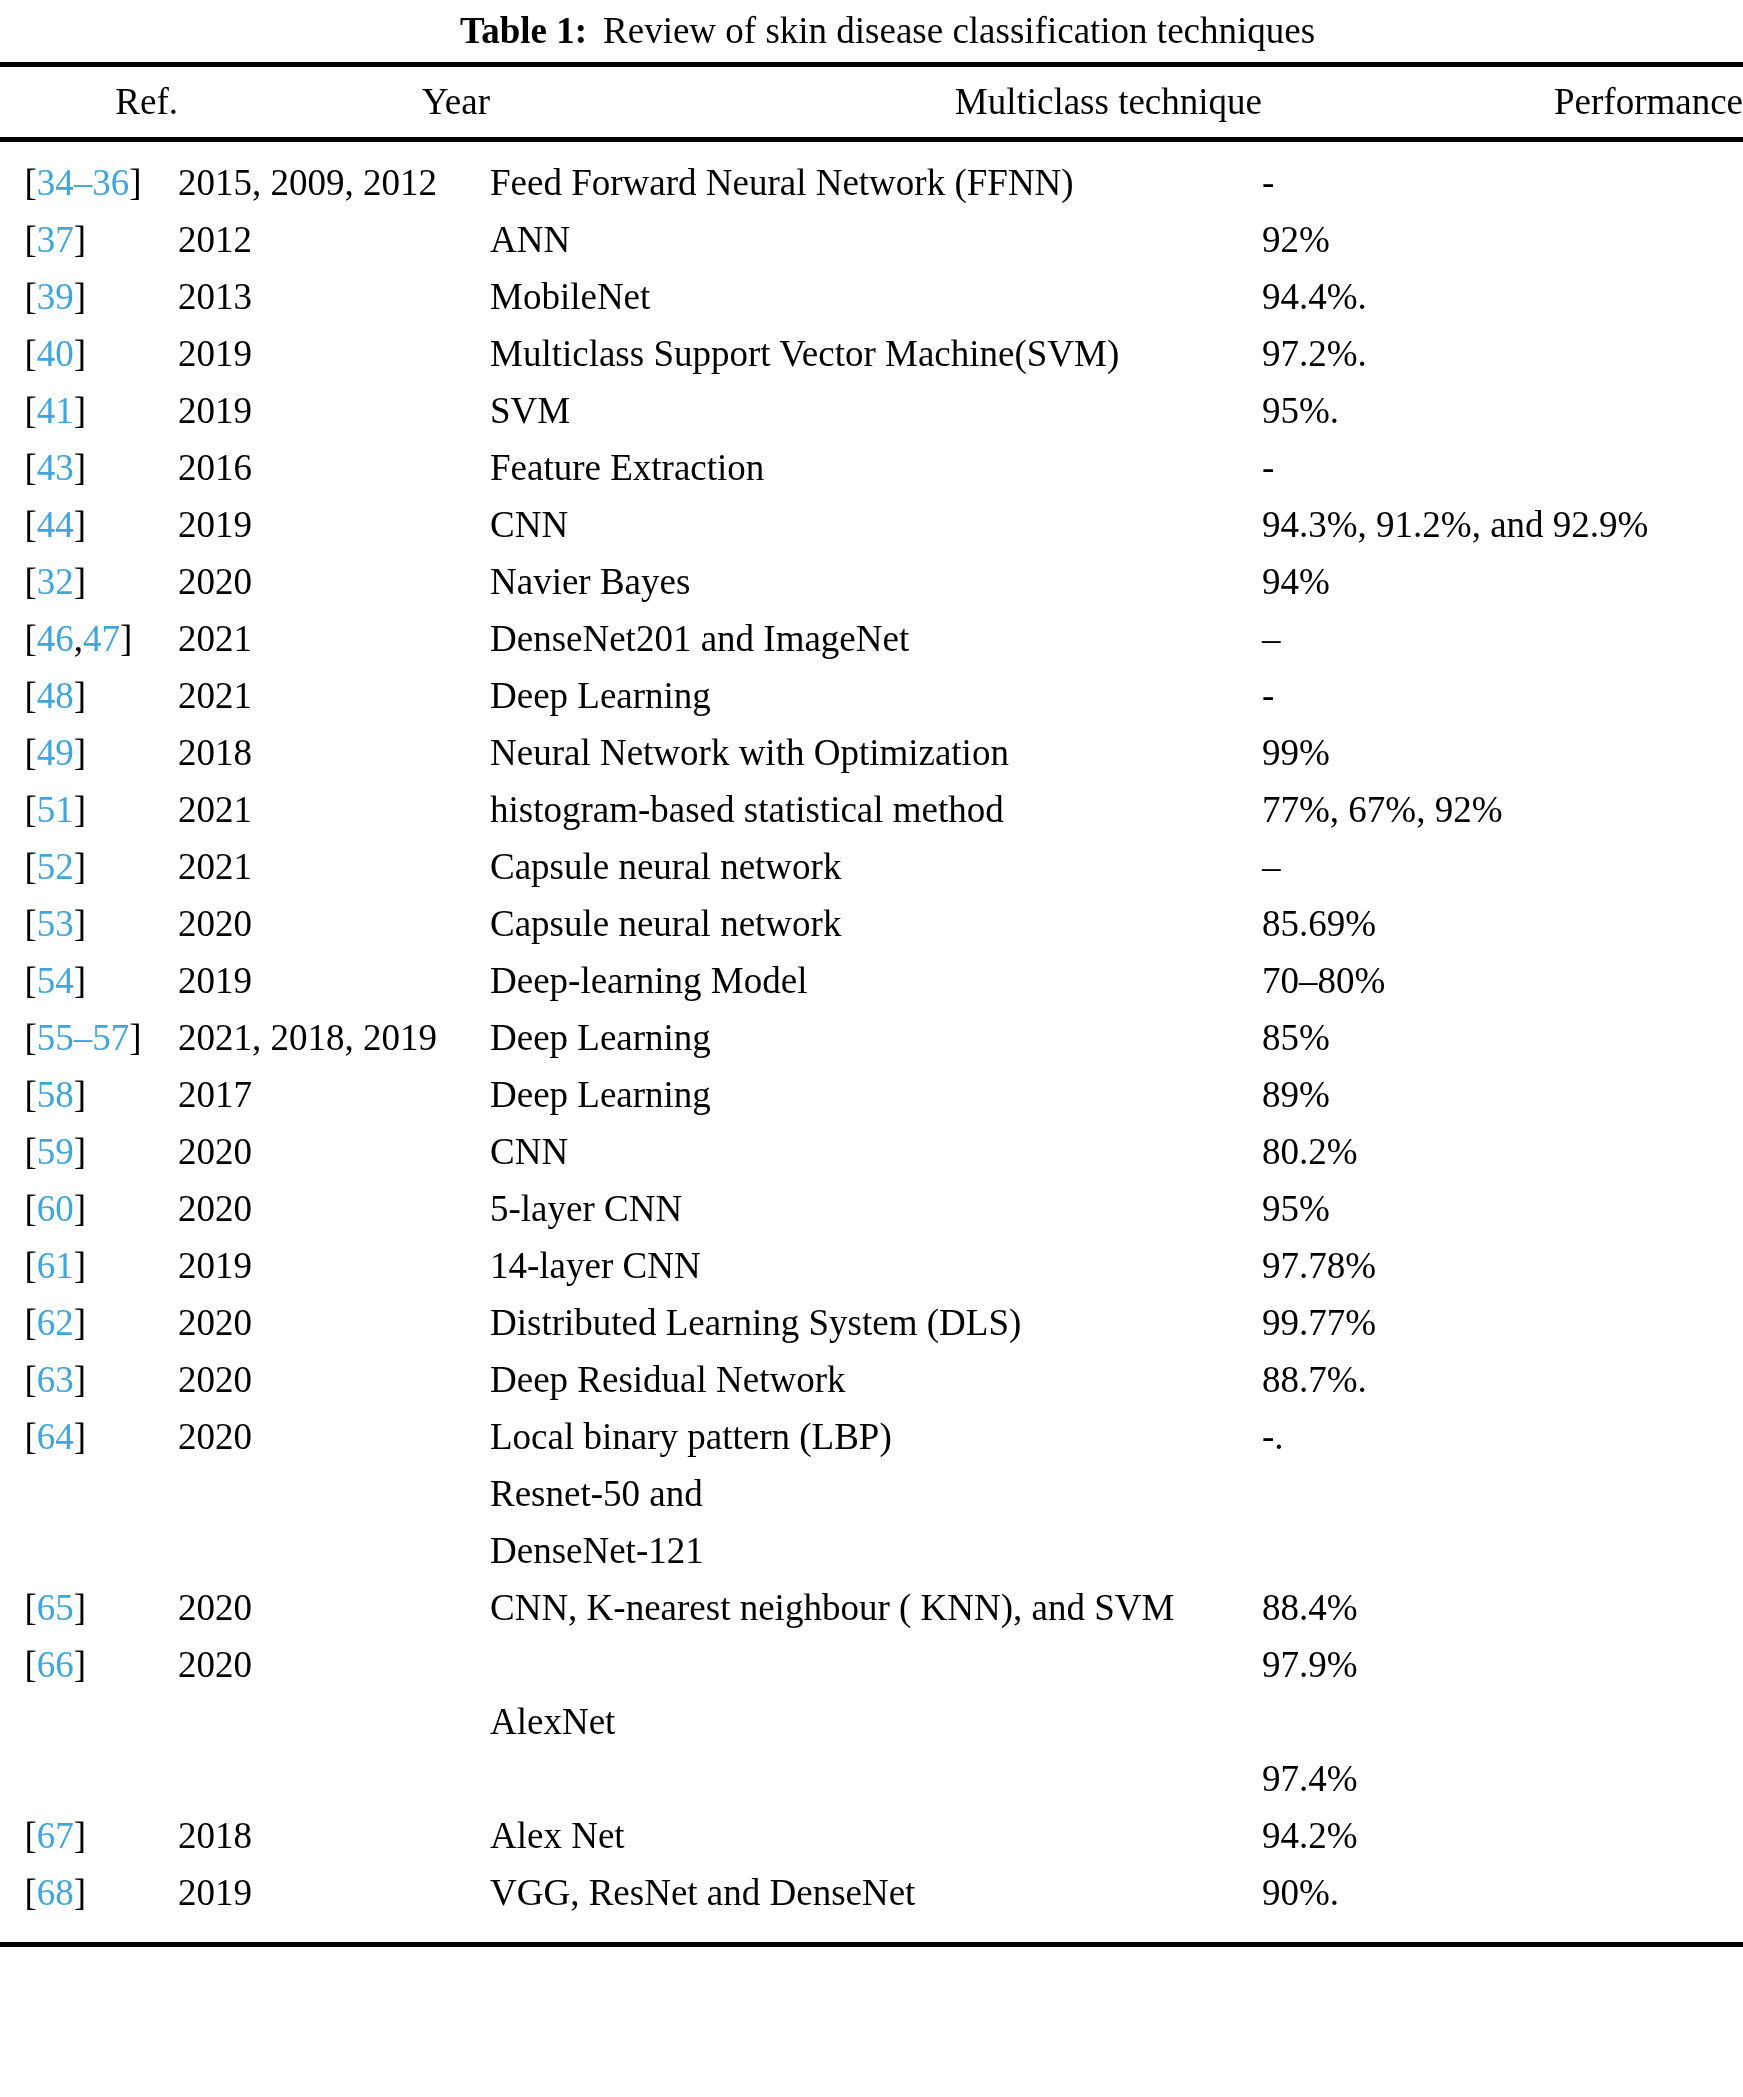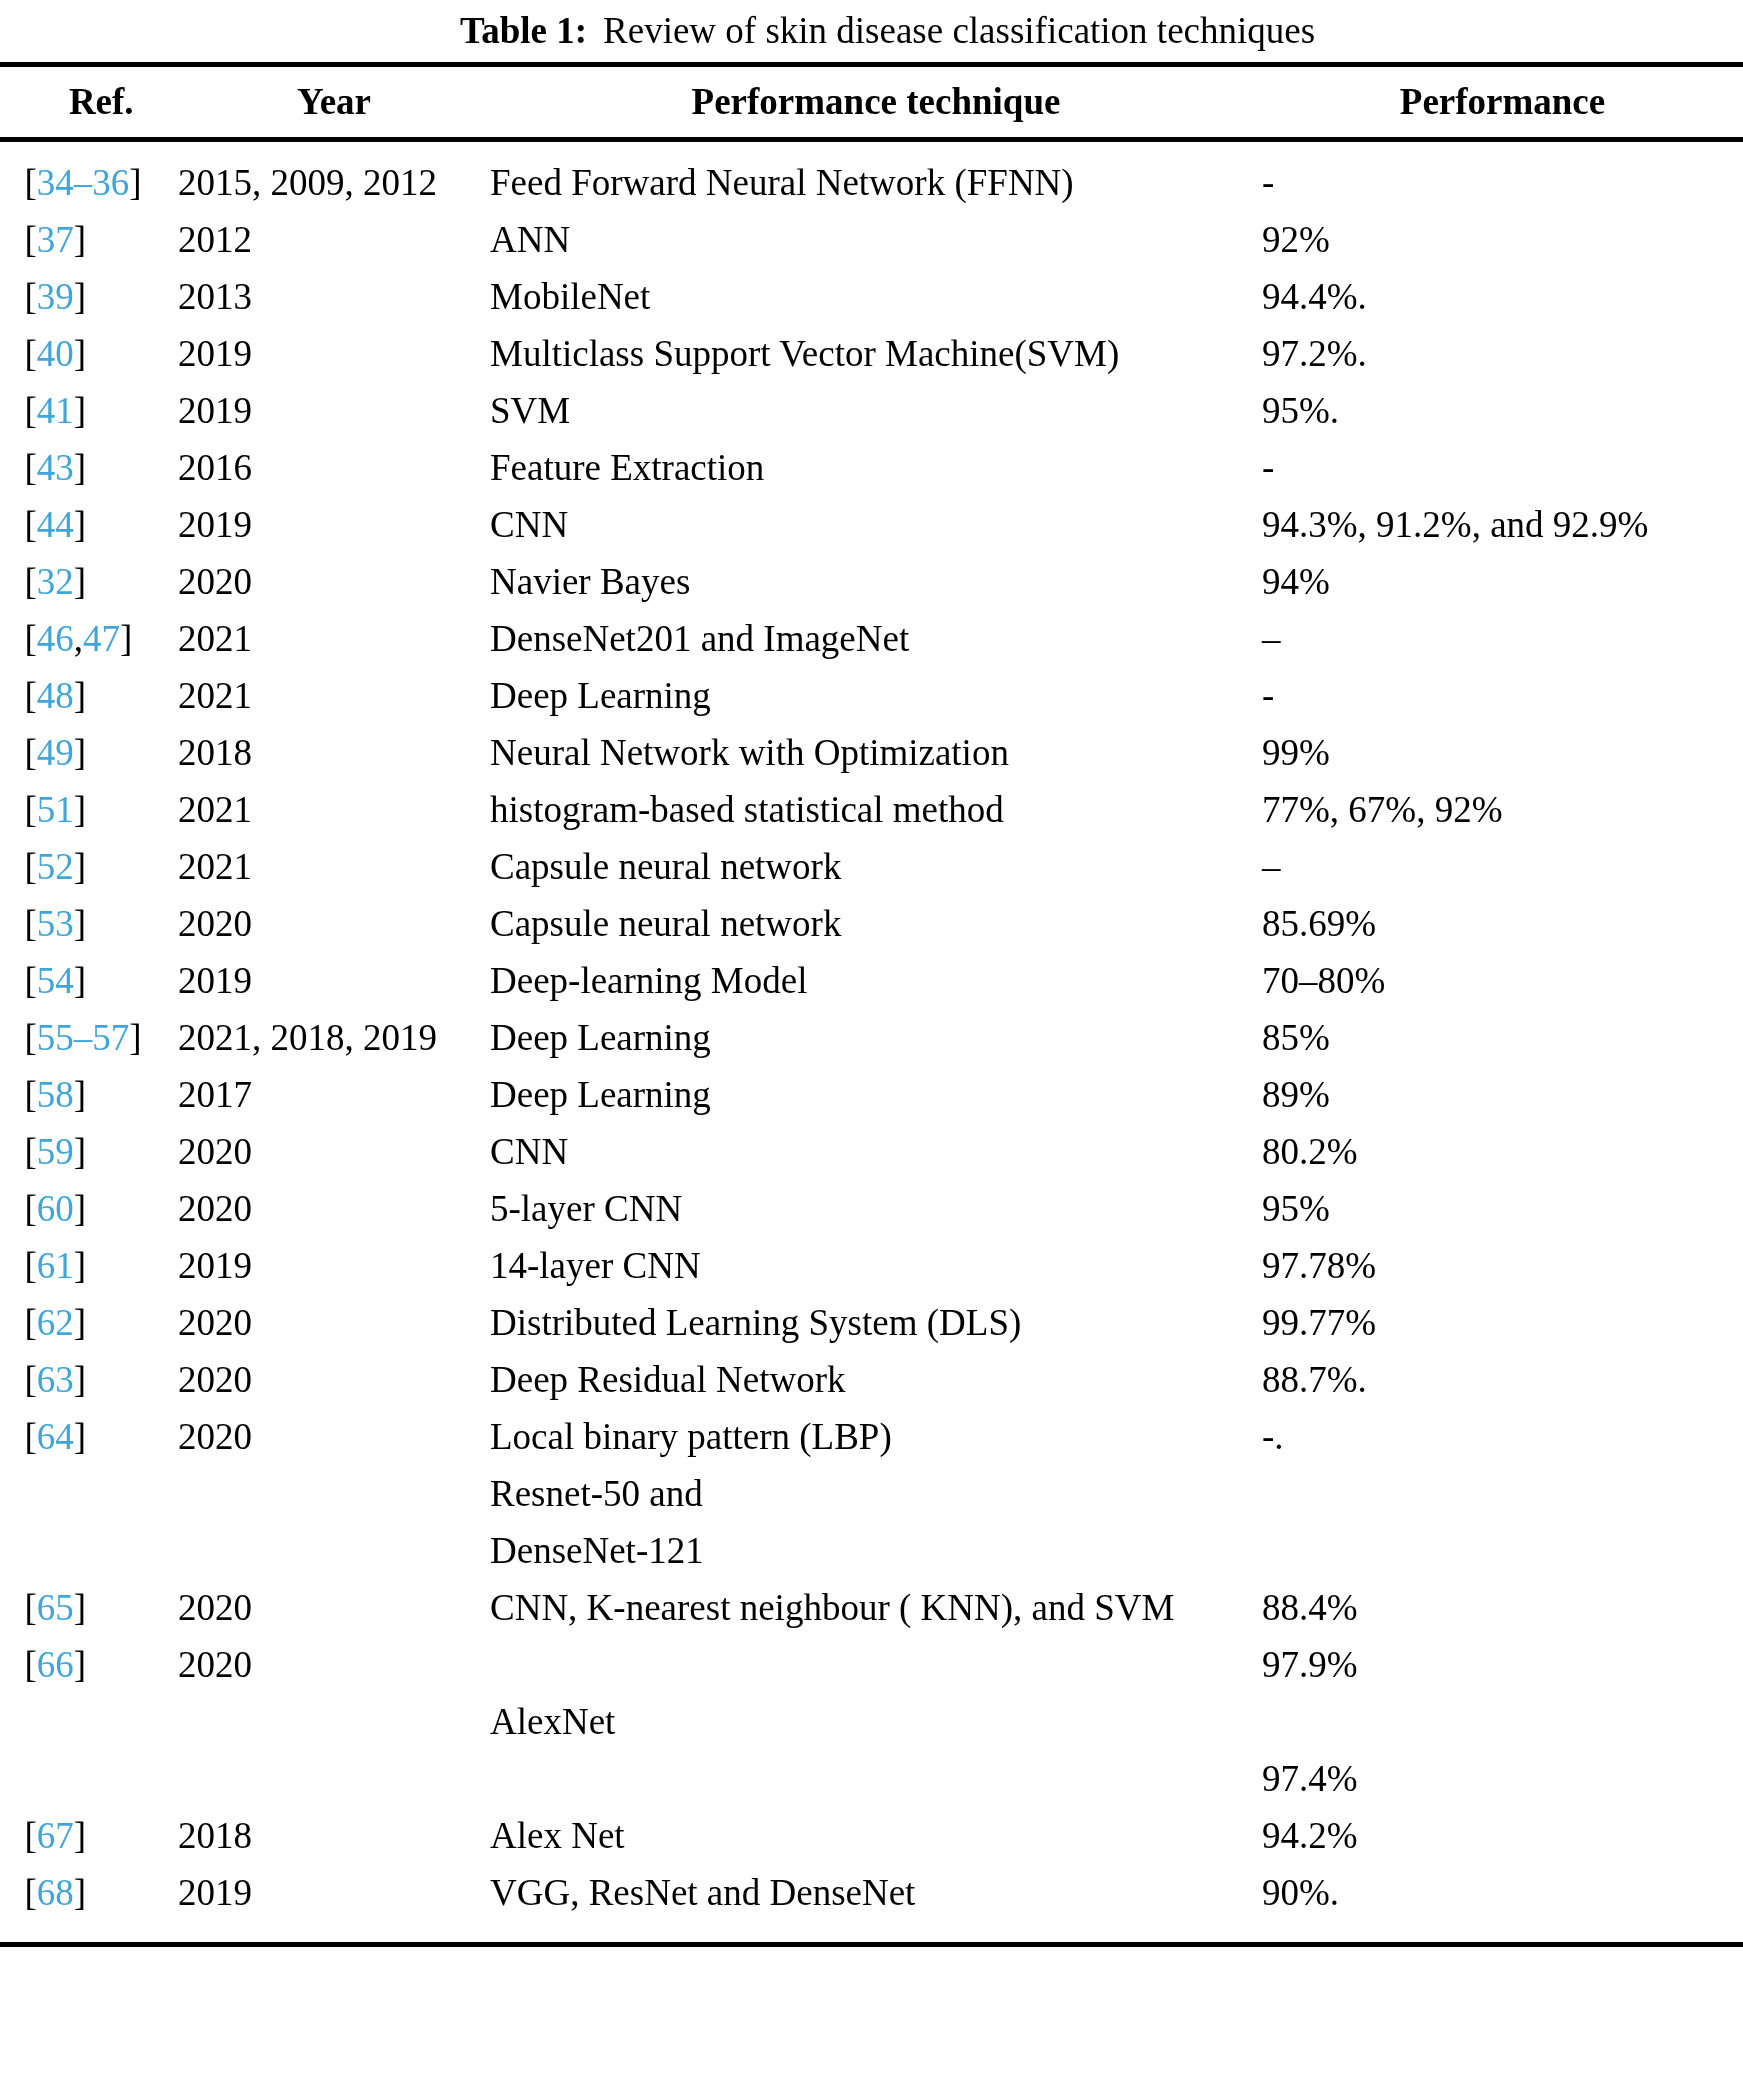--- a/index.html
+++ b/index.html
@@ -38,22 +38,22 @@
     border-collapse: collapse;
     table-layout: fixed;
     border-top: 5.3px solid #000000;
     border-bottom: 5.3px solid #000000;
   }
   col.c1 { width: 178px; }
   col.c2 { width: 312px; }
   col.c3 { width: 772px; }
   col.c4 { width: 481px; }
   th {
-    font-weight: bold;
-    text-align: center;
+    font-weight: normal;
+    text-align: right;
     vertical-align: middle;
     padding: 11.6px 0 13.4px 0;
     line-height: 45px;
     border-bottom: 5.3px solid #000000;
     white-space: pre;
   }
   th.first, td.first { padding-left: 24.5px; box-sizing: border-box; }
   td {
     vertical-align: top;
     line-height: 57px;
@@ -76,21 +76,21 @@
   <colgroup>
     <col class="c1">
       <col class="c2">
       <col class="c3">
       <col class="c4">
   </colgroup>
   <thead>
     <tr>
       <th class="first">Ref.</th>
       <th>Year</th>
-      <th>Performance technique</th>
+      <th>Multiclass technique</th>
       <th>Performance</th>
     </tr>
   </thead>
   <tbody id="table-body">
       <tr>
         <td class="first"><span>[</span><span class="ref-link">34–36</span><span>]</span></td>
         <td>2015, 2009, 2012</td>
         <td>Feed Forward Neural Network (FFNN)</td>
         <td>-</td>
       </tr>

